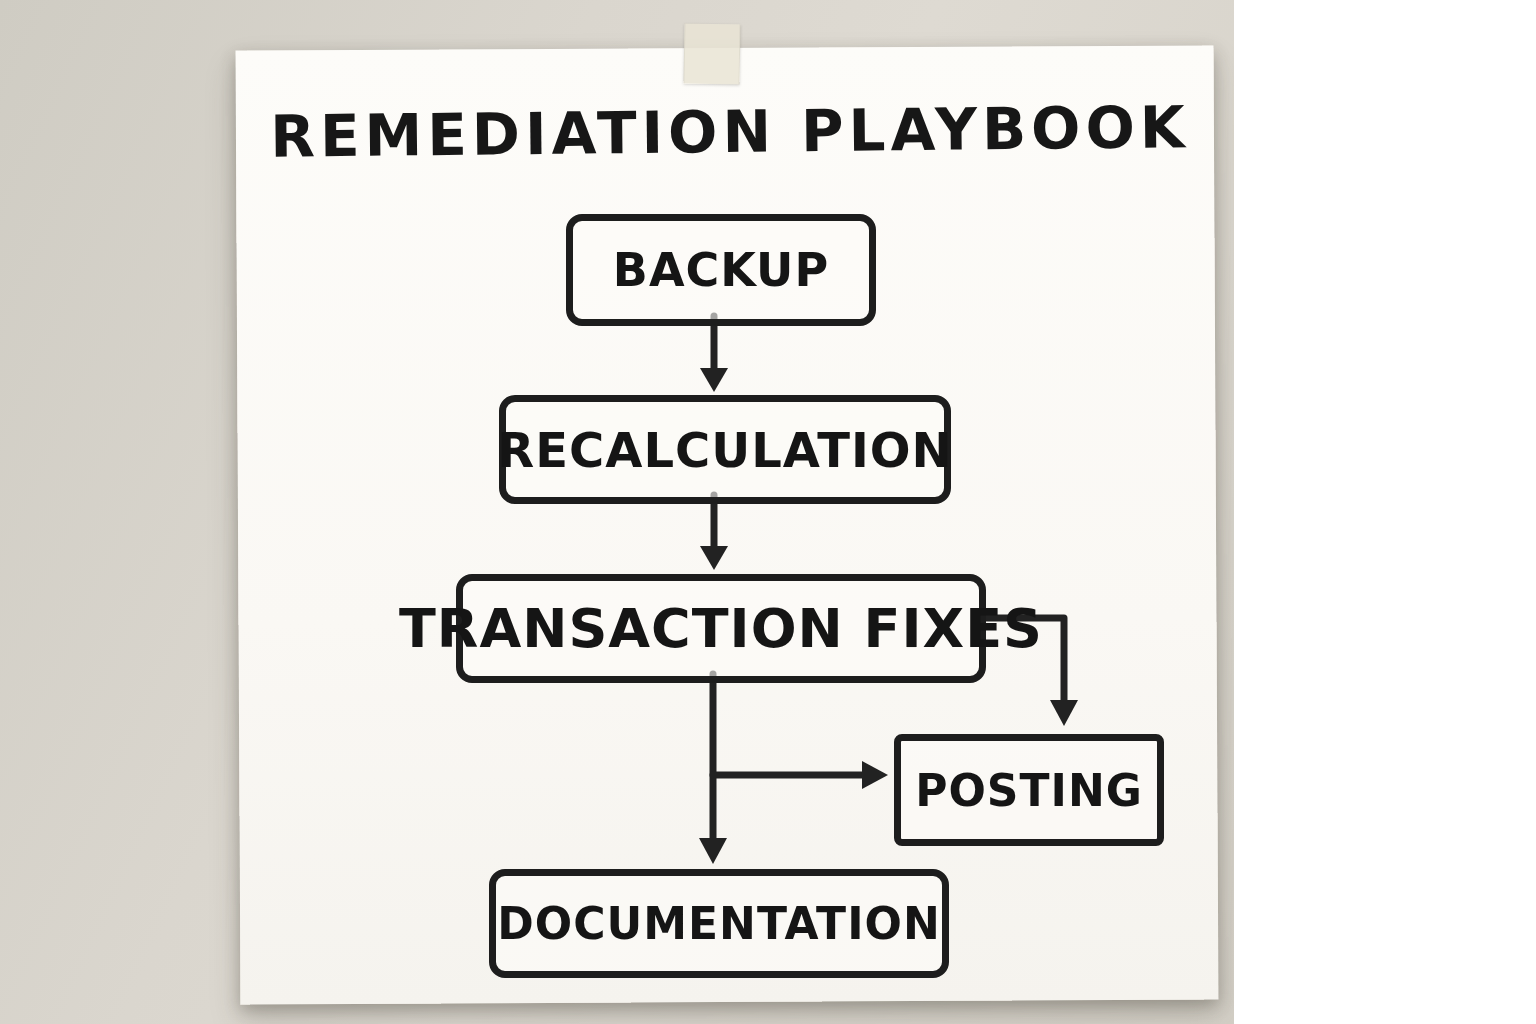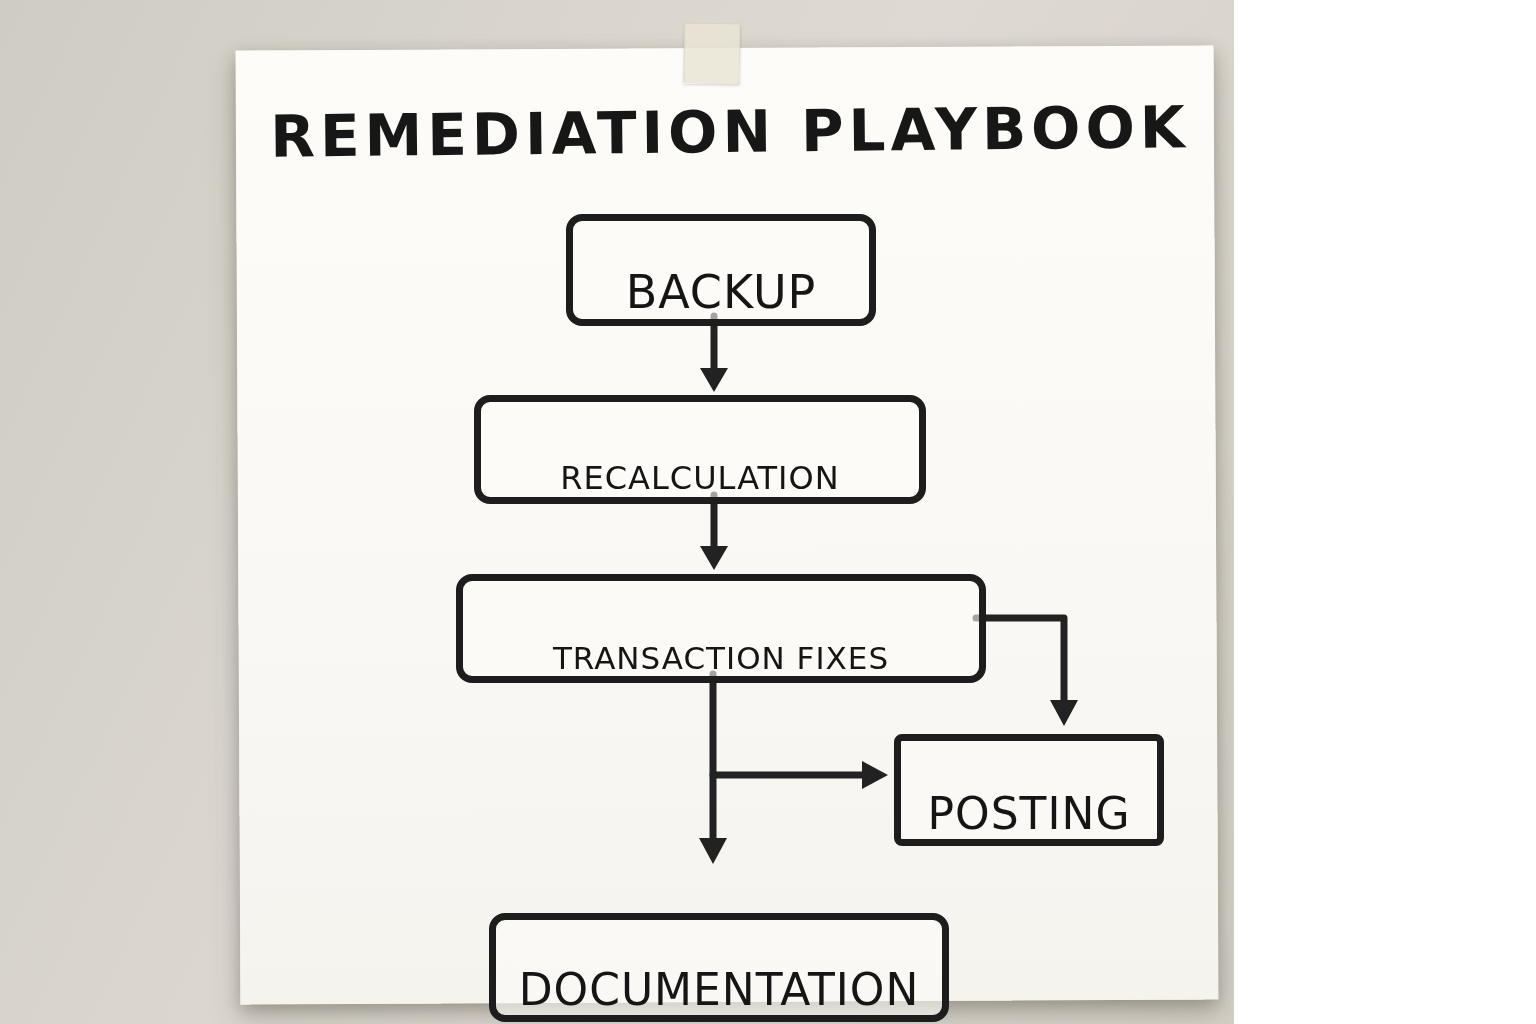--- a/index.html
+++ b/index.html
@@ -21,30 +21,30 @@
     box-shadow:0 1px 3px rgba(0,0,0,.18);
     border-left:1px solid rgba(0,0,0,.05);
     border-right:1px solid rgba(0,0,0,.05);
   }
   .title{
     position:absolute;left:240px;top:98px;width:980px;text-align:center;
     font-size:58px;font-weight:bold;letter-spacing:5px;color:#171717;
     transform:rotate(-0.6deg);white-space:nowrap;
   }
   .node{
-    position:absolute;display:flex;align-items:flex-end;justify-content:center;
+    position:absolute;display:flex;align-items:center;justify-content:center;
     border:7px solid #1d1d1d;border-radius:16px;
-    font-weight:normal;color:#151515;letter-spacing:1px;white-space:nowrap;
+    font-weight:bold;color:#151515;letter-spacing:1px;white-space:nowrap;
     background:rgba(253,252,249,.6);
   }
   #node-backup{left:566px;top:214px;width:296px;height:98px;font-size:46px;}
-  #node-recalculation{left:474px;top:395px;width:438px;height:95px;font-size:32px;}
-  #node-transaction-fixes{left:456px;top:574px;width:516px;height:95px;font-size:31px;}
+  #node-recalculation{left:499px;top:395px;width:438px;height:95px;font-size:48px;}
+  #node-transaction-fixes{left:456px;top:574px;width:516px;height:95px;font-size:54px;}
   #node-posting{left:894px;top:734px;width:256px;height:98px;font-size:44px;border-radius:8px;}
-  #node-documentation{left:489px;top:869px;width:446px;height:95px;font-size:44px;margin-top:44px;}
+  #node-documentation{left:489px;top:869px;width:446px;height:95px;font-size:44px;}
   #arrows{position:absolute;left:0;top:0;width:1536px;height:1024px;pointer-events:none;}
   #arrows path{stroke:#222;stroke-width:7;fill:none;stroke-linecap:round;stroke-linejoin:round;}
   #arrows polygon{fill:#222;}
 </style>
 </head>
 <body>
 
 <div id="scene">
 
   <div class="paper"></div>

